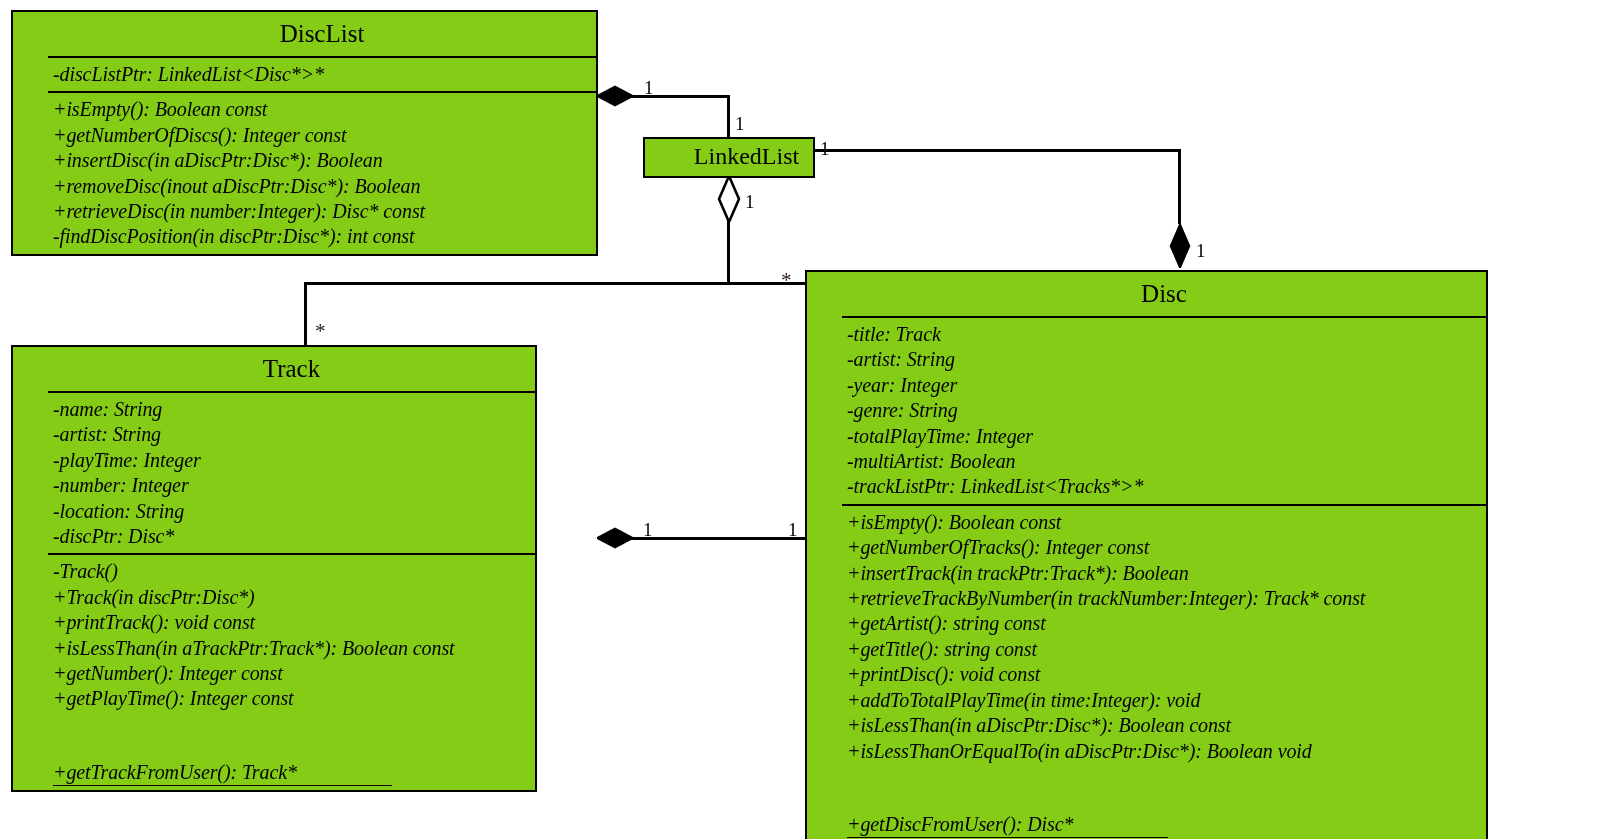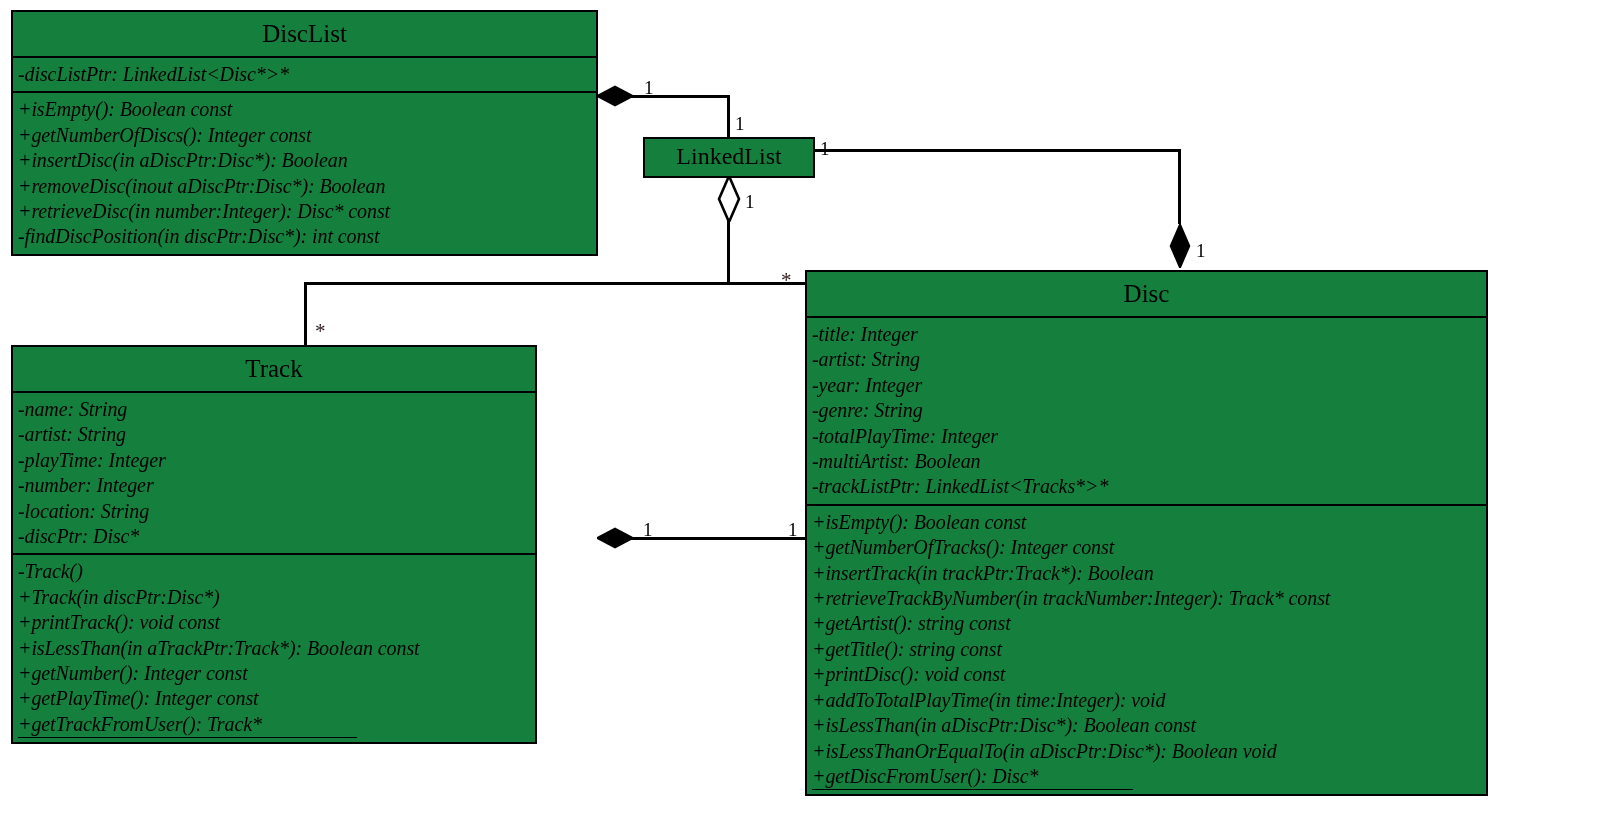--- a/index.html
+++ b/index.html
@@ -14,22 +14,23 @@
     height: 839px;
     background: #ffffff;
     font-family: "Liberation Serif", "DejaVu Serif", serif;
     overflow: hidden;
   }
   
   .uml-class {
     position: absolute;
     box-sizing: border-box;
     border: 2.5px solid #000000;
-    background: #15803d;
+    background: #84cc16;
     z-index: 5;
+    padding-left: 35px;
   }
   .class-title {
     box-sizing: border-box;
     text-align: center;
     font-size: 25px;
     line-height: 1;
     color: #000000;
     border-bottom: 2.5px solid #000000;
     padding: 9px 4px 10px 4px;
     white-space: nowrap;
@@ -48,20 +49,21 @@
     padding-left: 5px;
     letter-spacing: -0.1px;
     font-style: italic;
   }
   .member.static-member {
     display: inline-block;
     border-bottom: 1.6px solid #000000;
     padding-right: 95px;
     margin-left: 5px;
     padding-left: 0;
+    margin-top: 48px;
   }
   .member-row { line-height: 25.4px; }
 
   
   .edge {
     position: absolute;
     background: #000000;
     z-index: 2;
   }
   .edge-h { height: 2.6px; }
@@ -175,21 +177,21 @@
       <div class="member">+getPlayTime(): Integer const</div>
       <div class="member-row">
         <span class="member static-member">+getTrackFromUser(): Track*</span>
       </div>
     </div>
   </div>
 
   <div class="uml-class" style="left:805px; top:270px; width:683px;">
     <div class="class-title">Disc</div>
     <div class="compartment ruled">
-      <div class="member">-title: Integer</div>
+      <div class="member">-title: Track</div>
       <div class="member">-artist: String</div>
       <div class="member">-year: Integer</div>
       <div class="member">-genre: String</div>
       <div class="member">-totalPlayTime: Integer</div>
       <div class="member">-multiArtist: Boolean</div>
       <div class="member">-trackListPtr: LinkedList&lt;Tracks*&gt;*</div>
     </div>
     <div class="compartment">
       <div class="member">+isEmpty(): Boolean const</div>
       <div class="member">+getNumberOfTracks(): Integer const</div>

